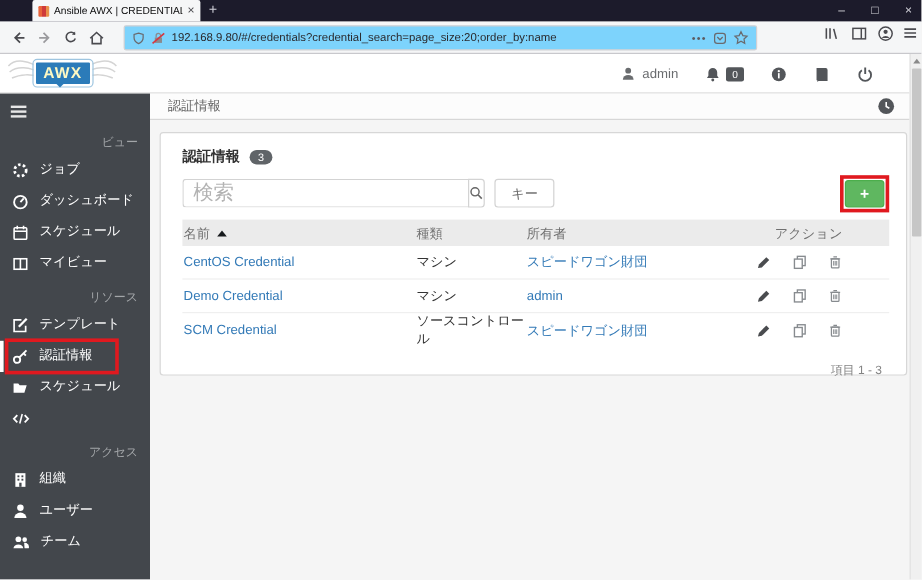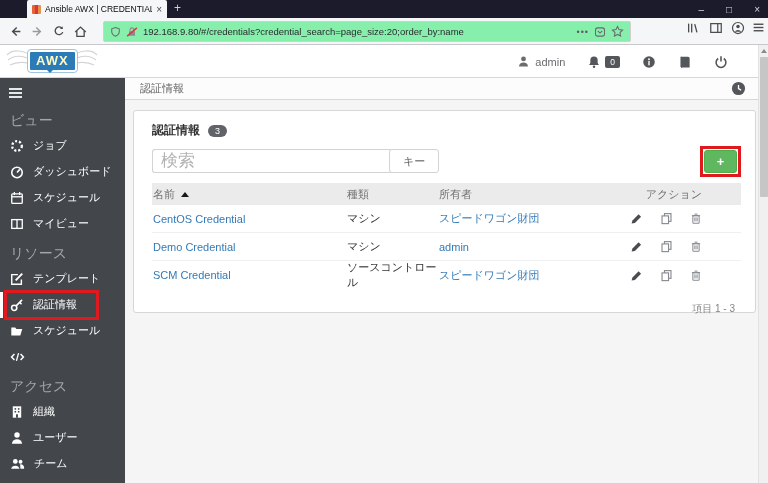--- a/index.html
+++ b/index.html
@@ -12,62 +12,62 @@
   #tab { position:absolute; left:27px; top:0; width:140px; height:18px; background:#f5f6f7; display:flex; align-items:center; padding:0 5px; gap:4px; border-radius:2px 2px 0 0; }
   #tab .tab-title { font-size:8.5px; color:#0c0c0d; white-space:nowrap; overflow:hidden; flex:1; }
   #tab .tab-close { font-size:10px; color:#4a4a4f; cursor:default; }
   .favicon { width:9px; height:9px; display:inline-block; background:
      linear-gradient(90deg,#e8633a 0 3px,#cf3a3a 3px 6px,#e8914a 6px 9px); border-radius:1px; flex:0 0 9px; }
   #newtab { position:absolute; left:174px; top:1px; color:#cfcfd8; font-size:12px; }
   #wincontrols { position:absolute; right:8px; top:0; height:18px; display:flex; gap:22px; align-items:center; color:#d6d6dd; font-size:10px; }
 
   #toolbar { position:absolute; left:0; top:18px; width:768px; height:27px; background:#f5f6f7; border-bottom:1px solid #c8c8cc; display:flex; align-items:center; }
   .nav-ic { color:#4a4a4f; margin-left:9px; }
-  #urlbar { position:absolute; left:103px; top:3px; width:528px; height:21px; background:#86efac; border:1px solid #d0d0d4; border-radius:2px; display:flex; align-items:center; padding:0 6px; gap:5px; }
+  #urlbar { position:absolute; left:103px; top:3px; width:528px; height:21px; background:#7dd3fc; border:1px solid #d0d0d4; border-radius:2px; display:flex; align-items:center; padding:0 6px; gap:5px; }
   #urlbar .url-text { font-size:9.5px; color:#2a2a2e; flex:1; white-space:nowrap; overflow:hidden; }
   #urlbar .dots { color:#5c5c61; font-size:9px; letter-spacing:1px; }
   .tb-right { position:absolute; top:3px; color:#4a4a4f; }
 
   
   #app-header { position:absolute; left:0; top:45px; width:758px; height:33px; background:#fff; border-bottom:1px solid #d7d7d7; }
   #logo { position:absolute; left:6px; top:2px; width:92px; height:30px; }
   #logo .wings { position:absolute; left:0; top:0; }
   #logo .logo-box { position:absolute; left:22px; top:3px; background:#2b7bb9; border:2px solid #fff; outline:1px solid #9ec5e0; color:#fef9c3; font-weight:bold; font-size:13px; padding:1px 6px 2px; letter-spacing:1px; border-radius:3px; }
   #logo .logo-box:after { content:""; position:absolute; left:16px; bottom:-7px; border:4px solid transparent; border-top-color:#2b7bb9; }
   #header-right { position:absolute; right:30px; top:0; height:33px; display:flex; align-items:center; gap:22px; color:#53565a; }
   #header-right .user { display:flex; align-items:center; gap:5px; font-size:11px; color:#6a6c6f; }
   .bell-wrap { display:flex; align-items:center; gap:4px; }
   .badge-sq { background:#53565a; color:#fff; font-size:8.5px; padding:1px 5px; border-radius:2px; }
 
   
   #sidebar { position:absolute; left:0; top:78px; width:125px; height:405px; background:#43474c; color:#fff; overflow:hidden; }
   #sb-burger { padding:8px 9px 4px; }
   #sb-burger .bar { width:13px; height:2px; background:#e7e7e7; margin:2px 0; }
-  .sb-section { font-size:14px; color:#a3a6a9; padding:8px 10px 3px; }
+  .sb-section { font-size:10px; color:#a3a6a9; padding:8px 10px 3px;text-align:right; }
   .sb-item { position:relative; display:flex; align-items:center; gap:9px; padding:6px 8px 6px 10px; font-size:11px; color:#fff; cursor:pointer; }
   .sb-item .ic { color:#fff; flex:0 0 14px; }
   .sb-item.active { border-left:3px solid #fff; padding-left:7px; }
   .sb-item .label { line-height:1.25; }
   .sb-annotation { position:absolute; left:1px; top:-2px; bottom:-2px; width:95px; border:3px solid #e0191f; pointer-events:none; }
 
   
   #breadcrumb { position:absolute; left:125px; top:78px; width:633px; height:22px; background:#fcfcfc; border-bottom:1px solid #d7d7d7; display:flex; align-items:center; padding:0 12px 0 15px; font-size:11px; color:#646464; }
   #breadcrumb .spacer { flex:1; }
   #main { position:absolute; left:125px; top:100px; width:633px; height:383px; background:#f5f5f5; }
   #card { position:absolute; left:8px; top:10px; right:2px; height:203px; background:#fff; border:1px solid #d7d7d7; border-radius:3px; padding:11px 14px 0 18px; }
   #card-title-row { display:flex; align-items:center; gap:8px; }
   #card-title { font-size:12px; font-weight:bold; color:#333; }
   .count-badge { background:#606468; color:#fff; font-size:9px; padding:1px 7px; border-radius:9px; }
 
   #controls-row { display:flex; align-items:center; margin-top:9px; height:26px; }
   .input-group { display:flex; height:24px; width:234px; }
   .input-group input { flex:1; border:1px solid #d3d3d3; border-right:none; border-radius:3px 0 0 3px; padding:0 8px; font-size:17px; color:#333; outline:none; }
   .input-group input::placeholder { color:#b3b3b3; }
   .input-group .search-btn { width:30px; border:1px solid #d3d3d3; background:#fff; border-radius:0 3px 3px 0; color:#666; display:flex; align-items:center; justify-content:center; cursor:pointer; }
-  .key-btn { margin-left:3px; height:24px; padding:0 13px; background:#fff; border:1px solid #d3d3d3; border-radius:3px; font-size:11px; color:#666; cursor:pointer; }
+  .key-btn { margin-left:26px; height:24px; padding:0 13px; background:#fff; border:1px solid #d3d3d3; border-radius:3px; font-size:11px; color:#666; cursor:pointer; }
   .add-wrap { margin-left:auto; border:3px solid #e0191f; padding:1px; }
   .add-btn { width:33px; height:23px; background:#5fb760; border:1px solid #4cae4c; border-radius:3px; color:#fff; font-size:13px; font-weight:bold; line-height:1; cursor:pointer; }
 
   #table { margin-top:9px; }
   .t-head { display:flex; background:#ebebeb; height:22px; align-items:center; font-size:11px; color:#707070; }
   .t-row { display:flex; height:28px; align-items:center; border-bottom:1px solid #efefef; font-size:11px; }
   .t-row:last-child { border-bottom:none; }
   .col-name { flex:0 0 195px; padding-left:1px; display:flex; align-items:center; gap:6px; }
   .col-type { flex:0 0 92px; }
   .col-owner { flex:1; }

